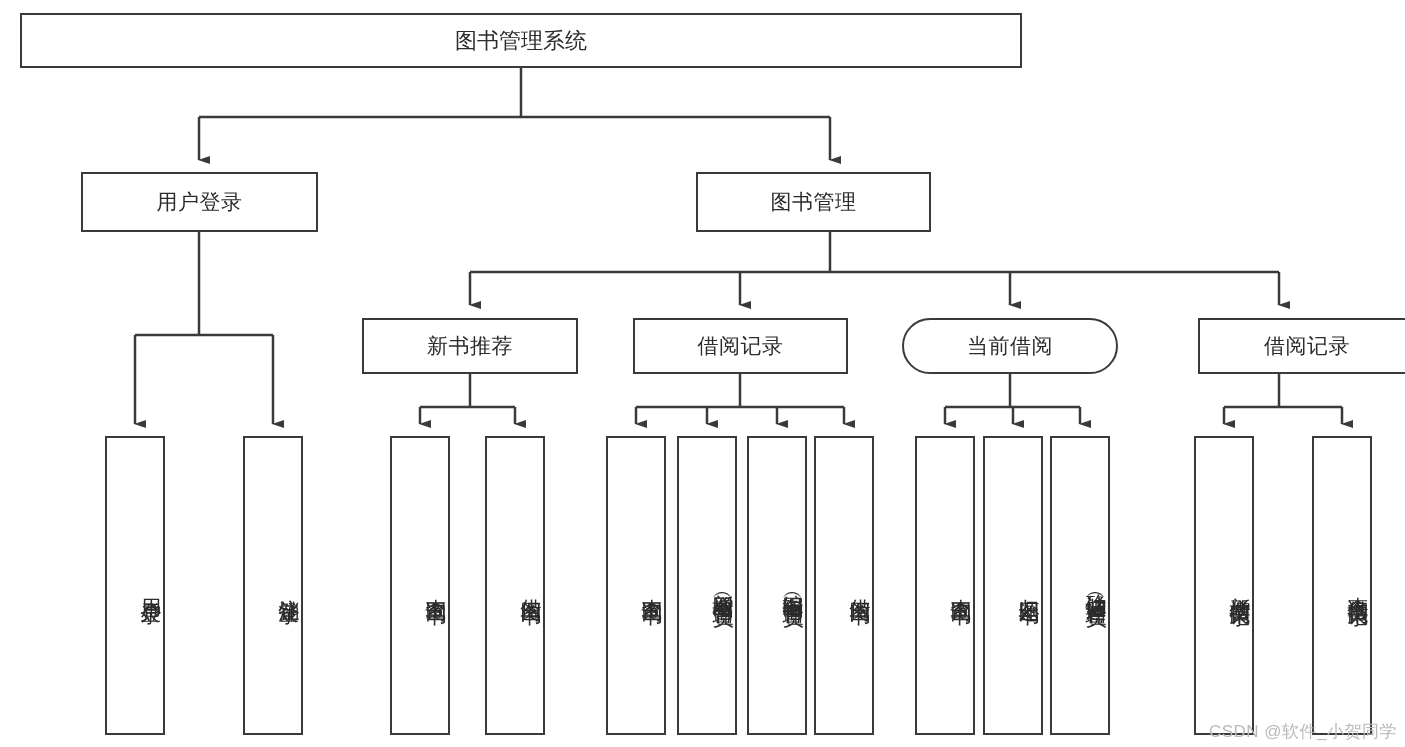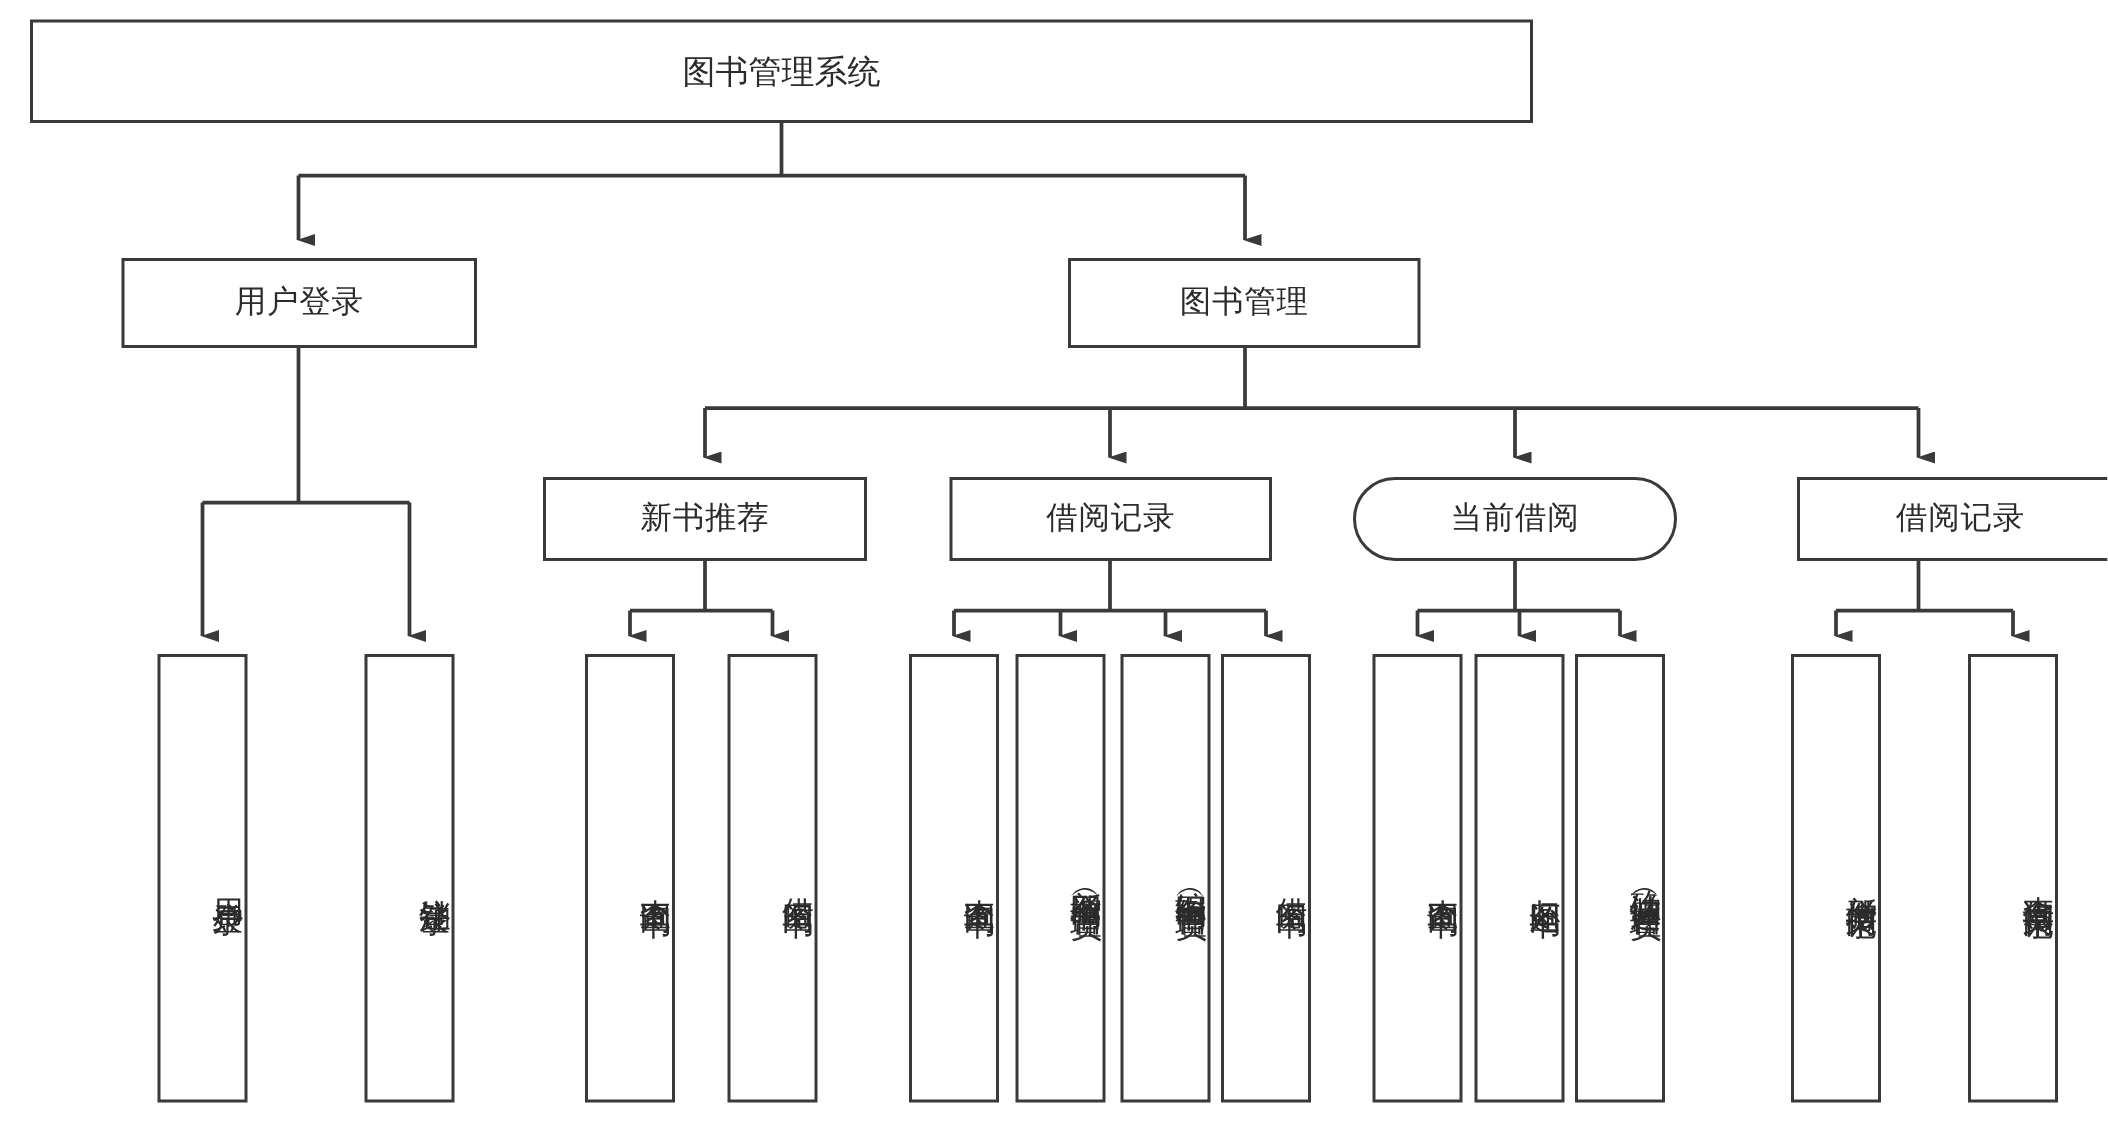--- a/index.html
+++ b/index.html
@@ -117,24 +117,24 @@
       <path d="M1013,407 L1013,424" marker-end="url(#arrow)"></path>
       <path d="M1080,407 L1080,424" marker-end="url(#arrow)"></path>
 
       <path d="M1279,374 L1279,407"></path>
       <path d="M1224,407 L1342,407"></path>
       <path d="M1224,407 L1224,424" marker-end="url(#arrow)"></path>
       <path d="M1342,407 L1342,424" marker-end="url(#arrow)"></path>
     </g>
   </svg>
 
-  <div class="node root" style="left:20px; top:13px; width:1002px; height:69px;">图书管理系统</div>
+  <div class="node root" style="left:20px; top:13px; width:1002px; height:55px;">图书管理系统</div>
 
   <div class="node h" style="left:81px; top:172px; width:237px; height:60px;">用户登录</div>
-  <div class="node h" style="left:712px; top:172px; width:235px; height:60px;">图书管理</div>
+  <div class="node h" style="left:696px; top:172px; width:235px; height:60px;">图书管理</div>
 
   <div class="node h" style="left:362px; top:318px; width:216px; height:56px;">新书推荐</div>
   <div class="node h" style="left:633px; top:318px; width:215px; height:56px;">借阅记录</div>
   <div class="node h" style="left:902px; top:318px; width:216px; height:56px;border-radius:28px;">当前借阅</div>
   <div class="node h" style="left:1170px; top:318px; width:218px; height:56px;margin-left:28px;">借阅记录</div>
 
   <div class="node v" style="left:105px; top:436px; width:60px; height:299px;">
     <span class="vtext">用户登录</span>
   </div>
   <div class="node v" style="left:243px; top:436px; width:60px; height:299px;">
@@ -171,14 +171,15 @@
     <span class="vtext">确认归还（管理员）</span>
   </div>
 
   <div class="node v" style="left:1194px; top:436px; width:60px; height:299px;">
     <span class="vtext">新增借阅记录</span>
   </div>
   <div class="node v" style="left:1312px; top:436px; width:60px; height:299px;">
     <span class="vtext">查询借阅记录</span>
   </div>
 
+  <div class="watermark">CSDN @软件_小贺同学</div>
 
 </div>
 
 </body></html>

